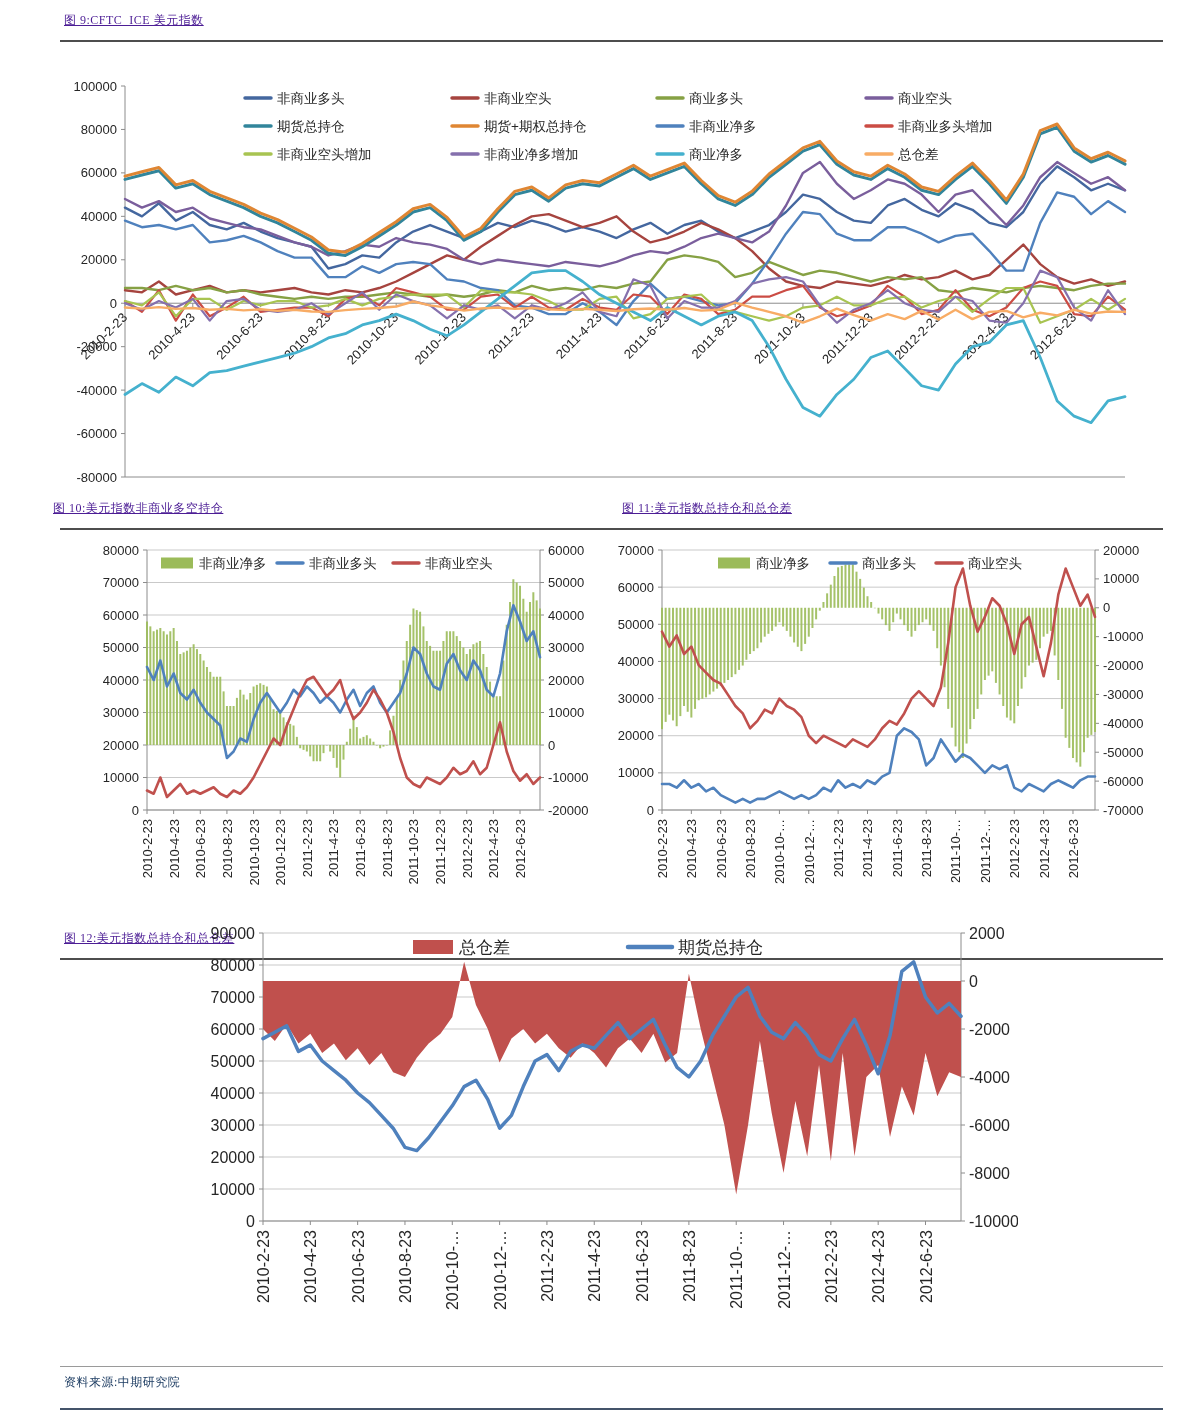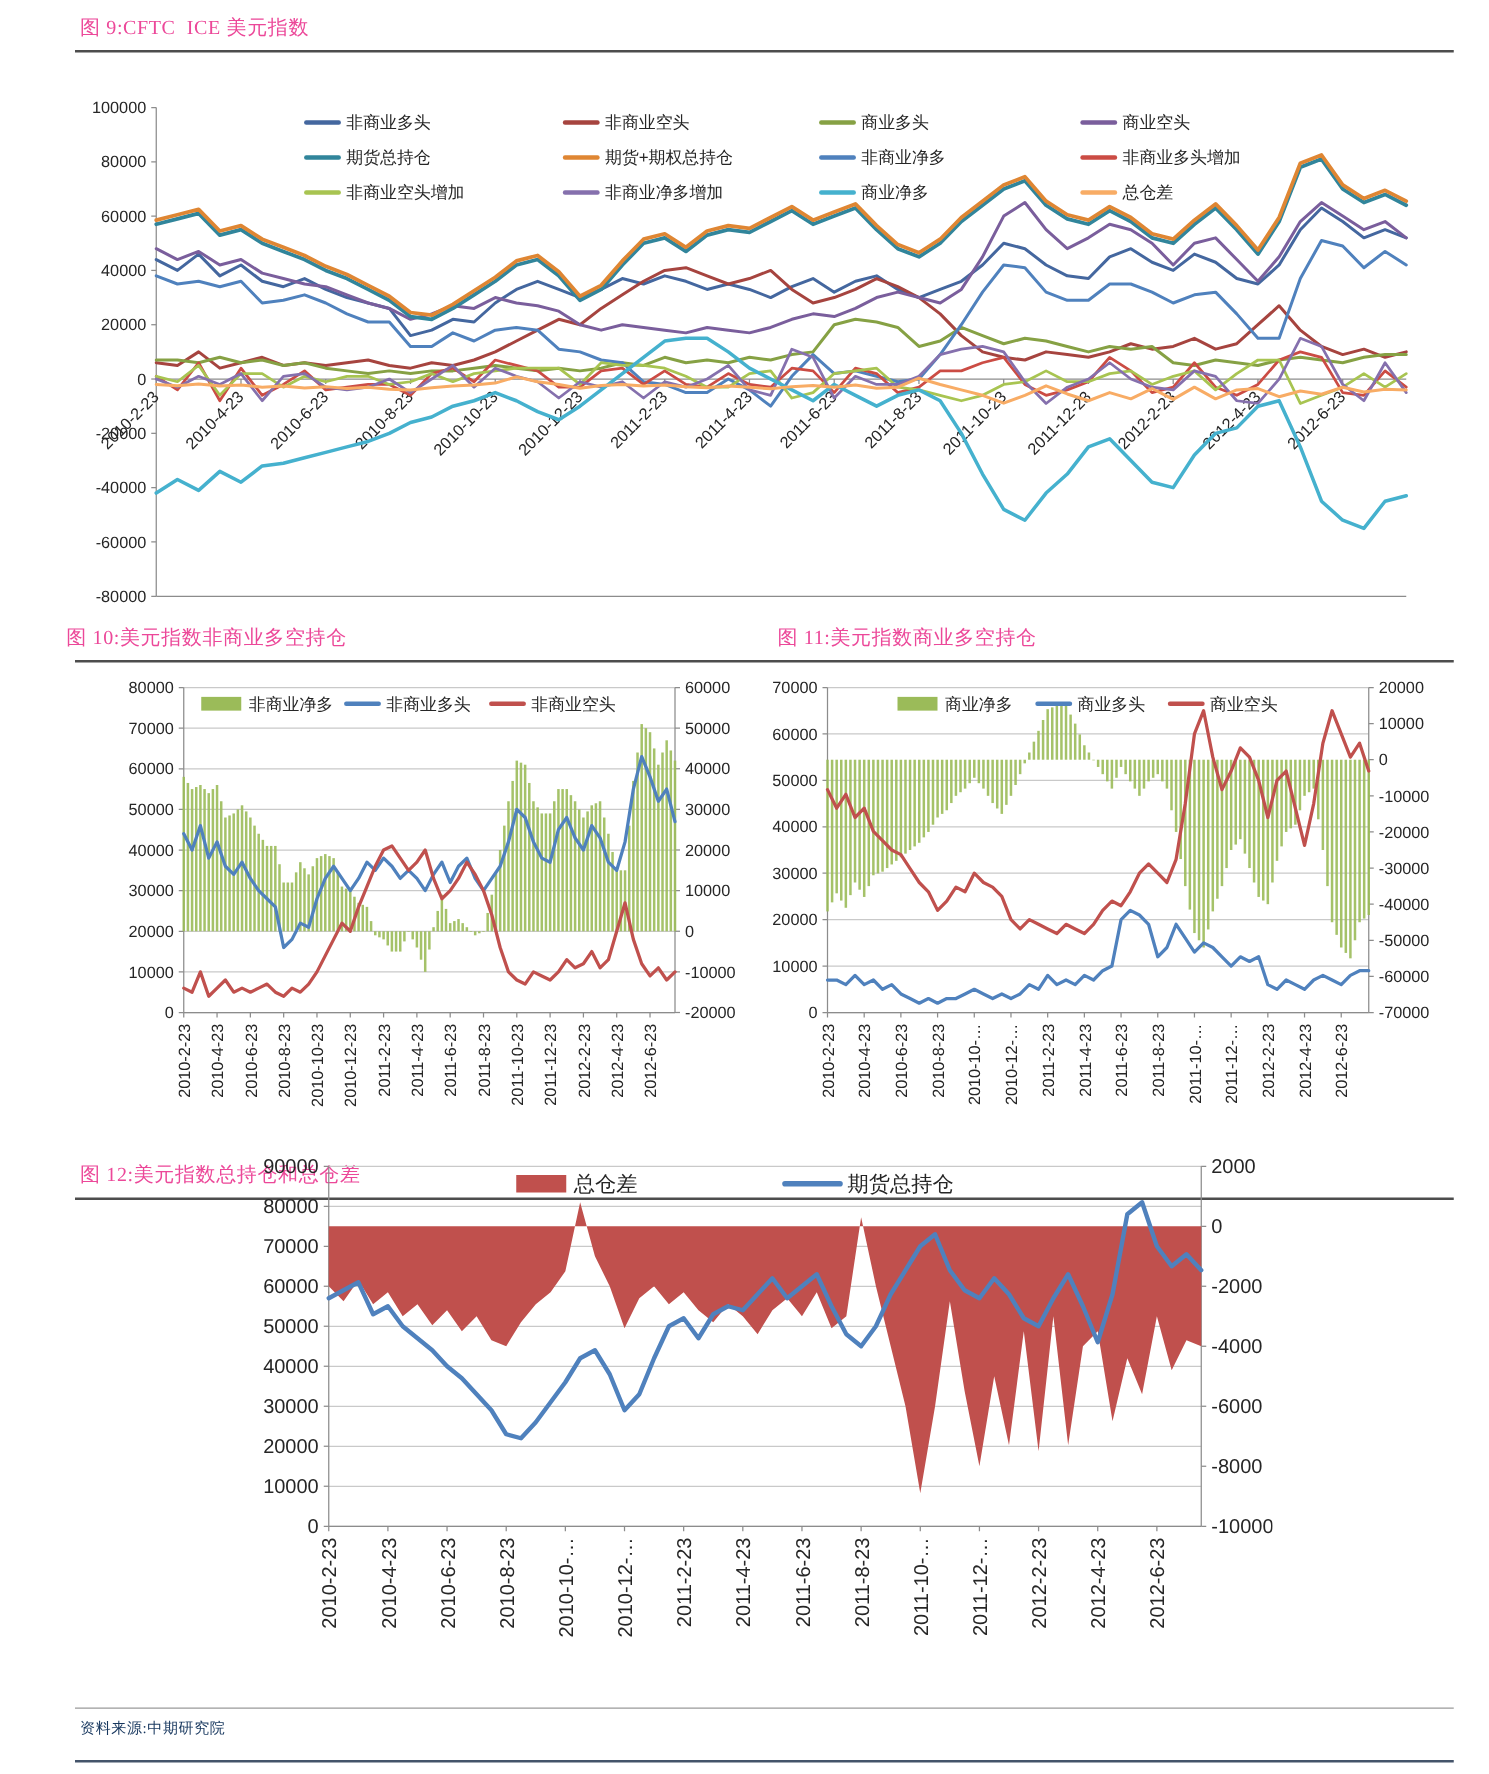--- a/index.html
+++ b/index.html
@@ -1,19 +1,19 @@
 <!DOCTYPE html>
 <html><head>
 <meta charset="utf-8">
 <style>
   html,body{margin:0;padding:0;background:#fff;}
   body{width:1191px;height:1419px;position:relative;overflow:hidden;
        font-family:"Liberation Sans","DejaVu Sans",sans-serif;}
   .fig-title{position:absolute;font-family:"Liberation Serif","DejaVu Serif",serif;
-             font-size:16px;color:#ec4899;white-space:pre;letter-spacing:.5px;}
+             font-size:12px;color:#4c1d95;white-space:pre;letter-spacing:.5px;text-decoration:underline;}
   .rule{position:absolute;left:60px;width:1103px;background:#4d4d4d;height:2px;}
   .rule-thin{position:absolute;left:60px;width:1103px;background:#9a9a9a;height:1px;}
   .chart{position:absolute;}
   svg text{fill:#262626;}
   .footer-text{position:absolute;font-family:"Liberation Serif","DejaVu Serif",serif;
                font-size:12px;color:#17375E;letter-spacing:.5px;}
 </style>
 </head>
 <body>
 
@@ -135,21 +135,21 @@
         <line x1="392" y1="96" x2="418" y2="96" stroke="#8570AD" stroke-width="3.5" stroke-linecap="round"></line>
         <text x="424" y="100.725" font-size="13.5" text-anchor="start" fill="#262626">非商业净多增加</text>
         <line x1="597" y1="96" x2="623" y2="96" stroke="#45B1CE" stroke-width="3.5" stroke-linecap="round"></line>
         <text x="629" y="100.725" font-size="13.5" text-anchor="start" fill="#262626">商业净多</text>
         <line x1="806" y1="96" x2="832" y2="96" stroke="#F8AC65" stroke-width="3.5" stroke-linecap="round"></line>
         <text x="838" y="100.725" font-size="13.5" text-anchor="start" fill="#262626">总仓差</text>
       </g>
     </svg></div>
 
 <div class="fig-title" style="top:500px;left:53px;">图 10:美元指数非商业多空持仓</div>
-<div class="fig-title" style="top:500px;left:622px;">图 11:美元指数商业多空持仓</div>
+<div class="fig-title" style="top:500px;left:622px;">图 11:美元指数总持仓和总仓差</div>
 <div class="rule" style="top:528px;"></div>
 <div class="chart" id="chart-fig10" style="left:95px;top:533px;width:540px;height:385px;"><svg width="540" height="385" viewBox="0 0 540 385">
       <g>
         <line x1="52" y1="277" x2="445" y2="277" stroke="#C9C9C9" stroke-width="1"></line>
         <line x1="52" y1="244.5" x2="445" y2="244.5" stroke="#C9C9C9" stroke-width="1"></line>
         <line x1="52" y1="212" x2="445" y2="212" stroke="#C9C9C9" stroke-width="1"></line>
         <line x1="52" y1="179.5" x2="445" y2="179.5" stroke="#C9C9C9" stroke-width="1"></line>
         <line x1="52" y1="147" x2="445" y2="147" stroke="#C9C9C9" stroke-width="1"></line>
         <line x1="52" y1="114.5" x2="445" y2="114.5" stroke="#C9C9C9" stroke-width="1"></line>
         <line x1="52" y1="82" x2="445" y2="82" stroke="#C9C9C9" stroke-width="1"></line>

